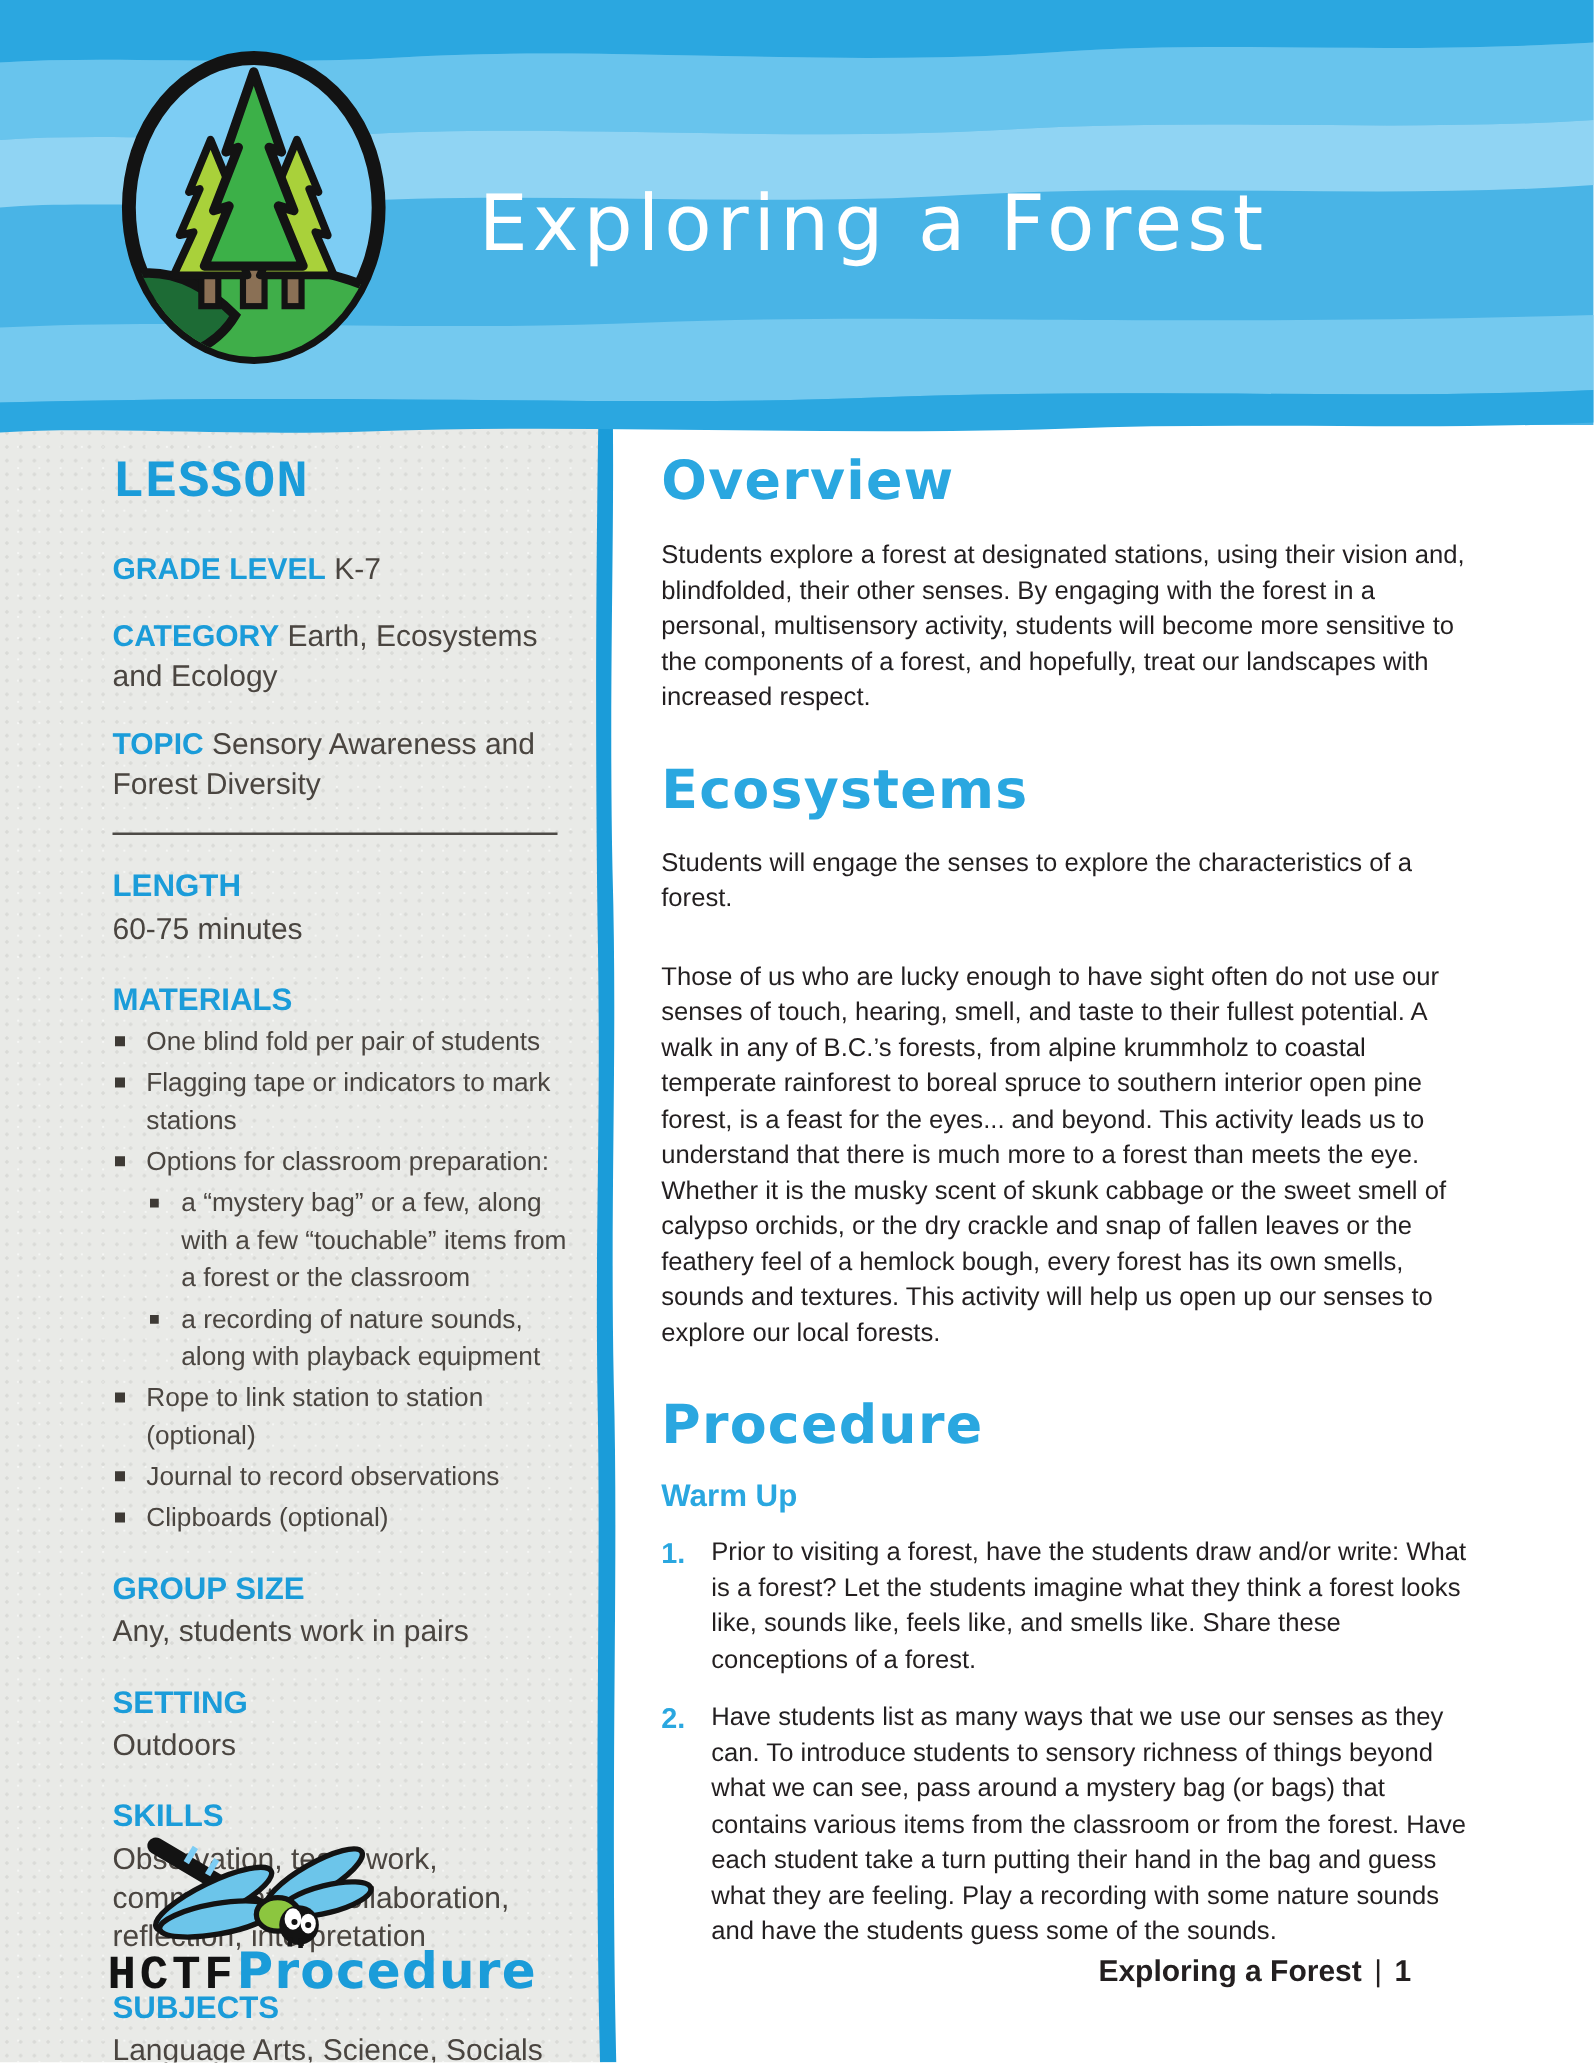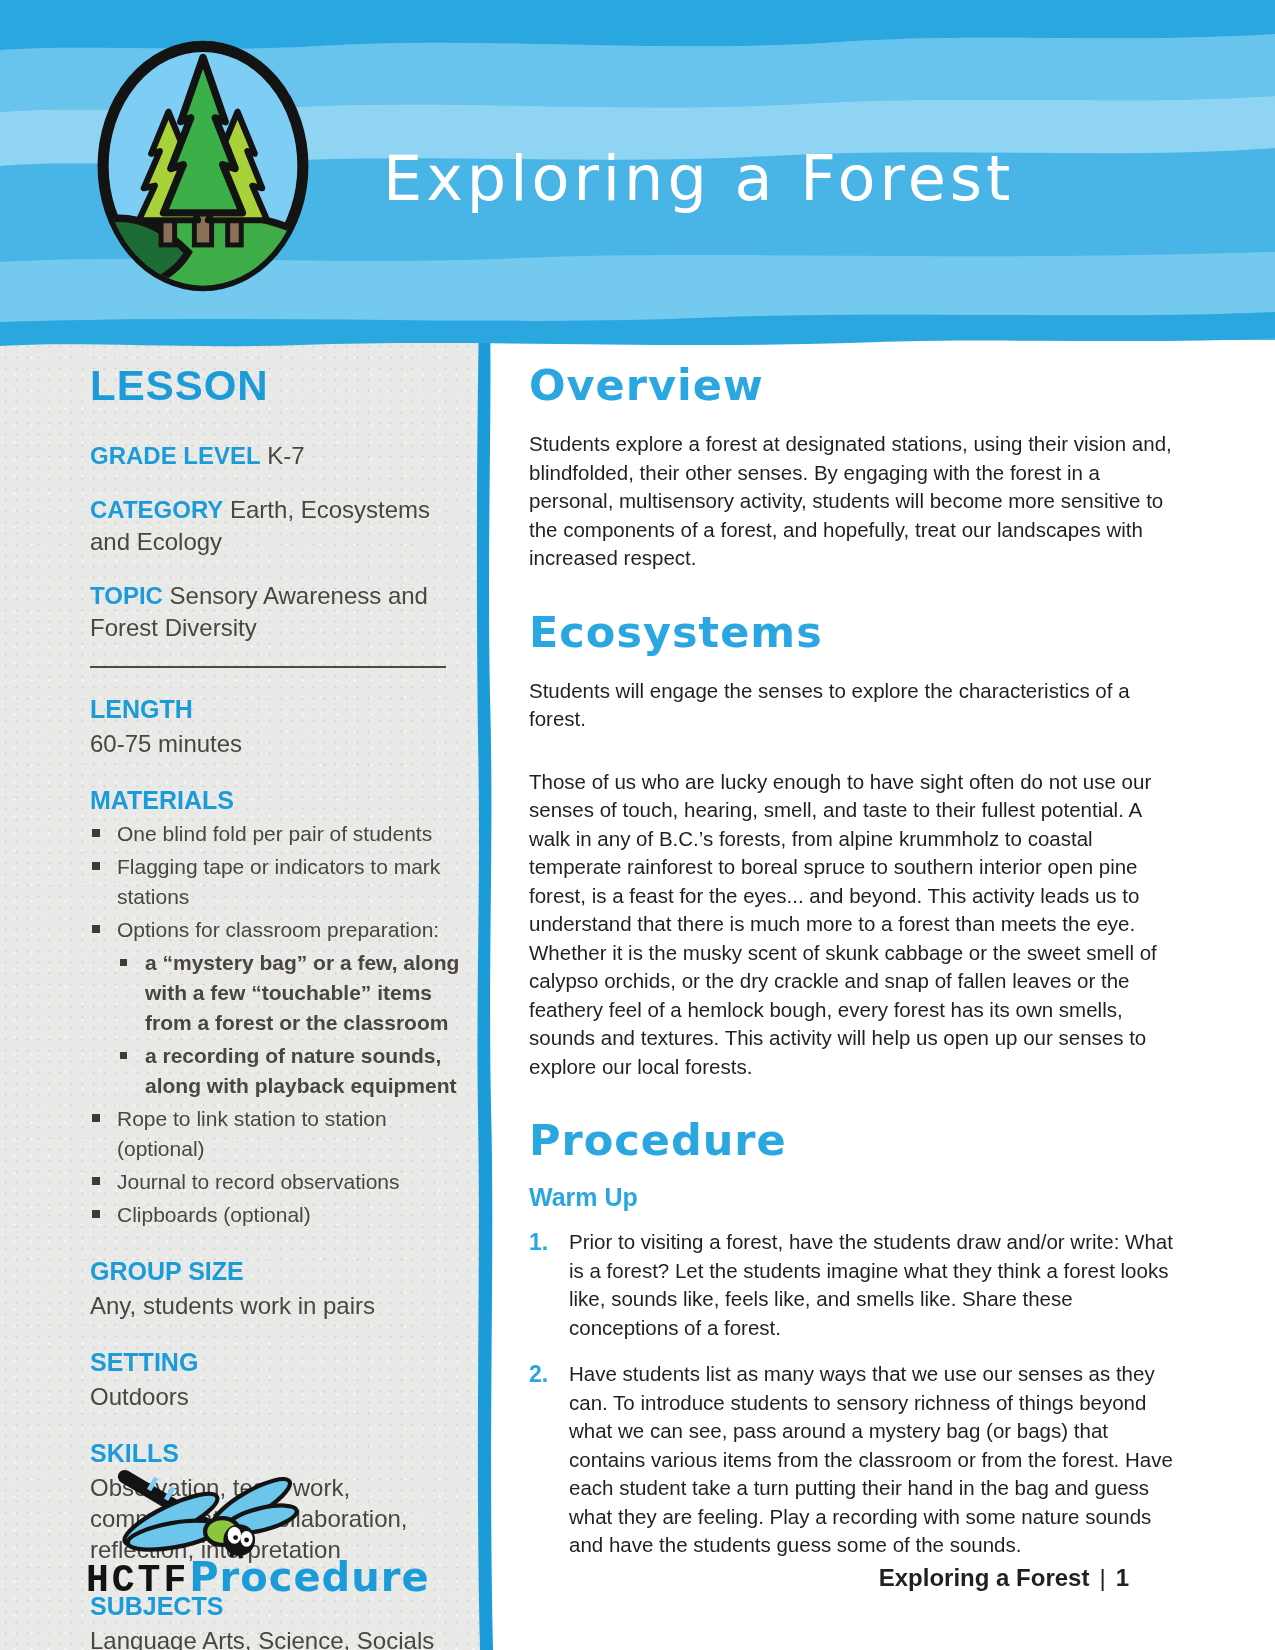--- a/index.html
+++ b/index.html
@@ -16,35 +16,35 @@
     position:absolute;left:0;top:0;width:482px;height:1650px;
     background-color:#e9eae7;
     background-image:
       radial-gradient(rgba(110,110,105,.13) 1.2px, transparent 1.4px),
       radial-gradient(rgba(255,255,255,.55) 1px, transparent 1.2px);
     background-size:11px 11px,17px 17px;
     background-position:0 0,6px 9px;
   }
   .sidebar-inner{position:absolute;left:90px;top:362px;width:372px;}
   .lesson-heading{
-    font-family:Liberation Sans, sans-serif;font-weight:bold;font-size:42px;
+    font-family:Liberation Mono, monospace;font-weight:bold;font-size:42px;
     color:var(--accent);letter-spacing:1px;margin-bottom:30px;
   }
   .meta p{font-size:24px;line-height:32px;color:var(--side-text);margin-bottom:22px;}
   .meta .lbl,.side-label{color:var(--accent);font-weight:bold;}
   .side-label{display:block;font-size:25px;line-height:30px;margin-bottom:4px;}
   .side-divider{border:none;border-top:2px solid #4d4a46;margin:10px 0 26px 0;width:356px;}
   .side-value{font-size:24px;line-height:31px;color:var(--side-text);}
   .side-block{margin-bottom:26px;}
   .materials{list-style:none;font-size:21px;line-height:30px;color:var(--side-text);}
   .materials li{position:relative;padding-left:27px;margin-bottom:3px;}
   .materials li::before{
     content:"";position:absolute;left:2px;top:10px;width:8px;height:8px;background:#3e3a35;
   }
-  .materials li.nested{margin-left:28px;font-weight:bold;}
+  .materials li.nested{margin-left:28px;}
   .materials li.nested::before{width:7px;height:7px;top:11px;}
   
   .hctf-logo{position:absolute;left:86px;top:1462px;width:330px;height:160px;}
   .hctf-fly{position:absolute;left:8px;top:0;}
   .hctf-words{position:absolute;left:0;top:92px;white-space:nowrap;}
   .hctf-black{
     font-family:Liberation Mono, monospace;font-weight:bold;font-size:38px;color:#131313;letter-spacing:3px;
   }
   .hctf-blue{
     font-family:"DejaVu Sans",sans-serif;font-weight:bold;font-size:40px;color:var(--accent);letter-spacing:1px;

